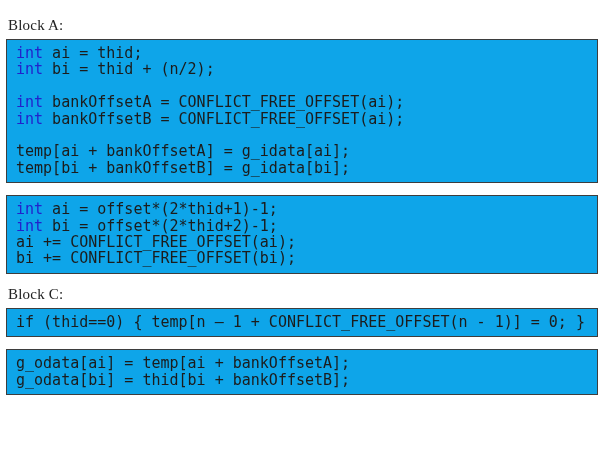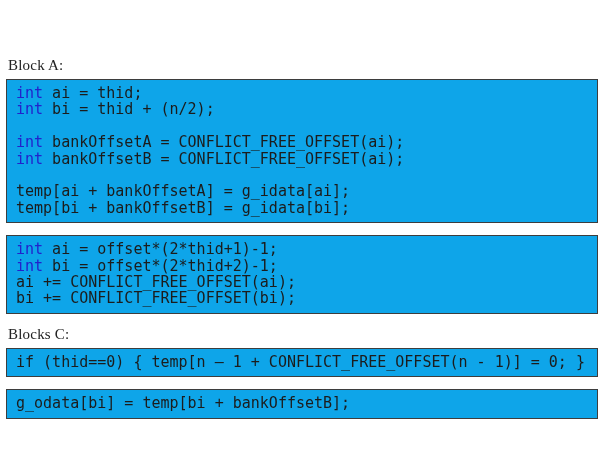--- a/index.html
+++ b/index.html
@@ -7,21 +7,20 @@
     padding: 0;
     background: #ffffff;
     width: 600px;
     height: 456px;
     overflow: hidden;
   }
   #doc {
     box-sizing: border-box;
     width: 600px;
     padding: 17px 6px 0 6px;
-    margin-top: 40px;
   }
   .section {
     margin-bottom: 12px;
   }
   .block-label {
     font-family: "Liberation Serif", "DejaVu Serif", serif;
     font-size: 15px;
     line-height: 17px;
     color: var(--label-color, #222222);
     margin: 0 0 5px 2px;
@@ -52,20 +51,20 @@
   <section class="section">
     <div class="block-label">Block A:</div>
     <pre class="code-box"><div class="code-line"><span class="kw">int</span><span class="plain"> ai = thid;</span></div><div class="code-line"><span class="kw">int</span><span class="plain"> bi = thid + (n/2);</span></div><div class="code-line">&nbsp;</div><div class="code-line"><span class="kw">int</span><span class="plain"> bankOffsetA = CONFLICT_FREE_OFFSET(ai);</span></div><div class="code-line"><span class="kw">int</span><span class="plain"> bankOffsetB = CONFLICT_FREE_OFFSET(ai);</span></div><div class="code-line">&nbsp;</div><div class="code-line"><span class="plain">temp[ai + bankOffsetA] = g_idata[ai];</span></div><div class="code-line"><span class="plain">temp[bi + bankOffsetB] = g_idata[bi];</span></div></pre>
   </section>
 
   <section class="section">
     <pre class="code-box"><div class="code-line"><span class="kw">int</span><span class="plain"> ai = offset*(2*thid+1)-1;</span></div><div class="code-line"><span class="kw">int</span><span class="plain"> bi = offset*(2*thid+2)-1;</span></div><div class="code-line"><span class="plain">ai += CONFLICT_FREE_OFFSET(ai);</span></div><div class="code-line"><span class="plain">bi += CONFLICT_FREE_OFFSET(bi);</span></div></pre>
   </section>
 
   <section class="section">
-    <div class="block-label">Blocks C:</div>
+    <div class="block-label">Block C:</div>
     <pre class="code-box"><div class="code-line"><span class="plain">if (thid==0) { temp[n – 1 + CONFLICT_FREE_OFFSET(n - 1)] = 0; }</span></div></pre>
   </section>
 
   <section class="section">
-    <pre class="code-box"><div class="code-line"><span class="plain">g_odata[bi] = temp[bi + bankOffsetB];</span></div></pre>
+    <pre class="code-box"><div class="code-line"><span class="plain">g_odata[ai] = temp[ai + bankOffsetA];</span></div><div class="code-line"><span class="plain">g_odata[bi] = thid[bi + bankOffsetB];</span></div></pre>
   </section>
 </div>
 
 </body></html>

